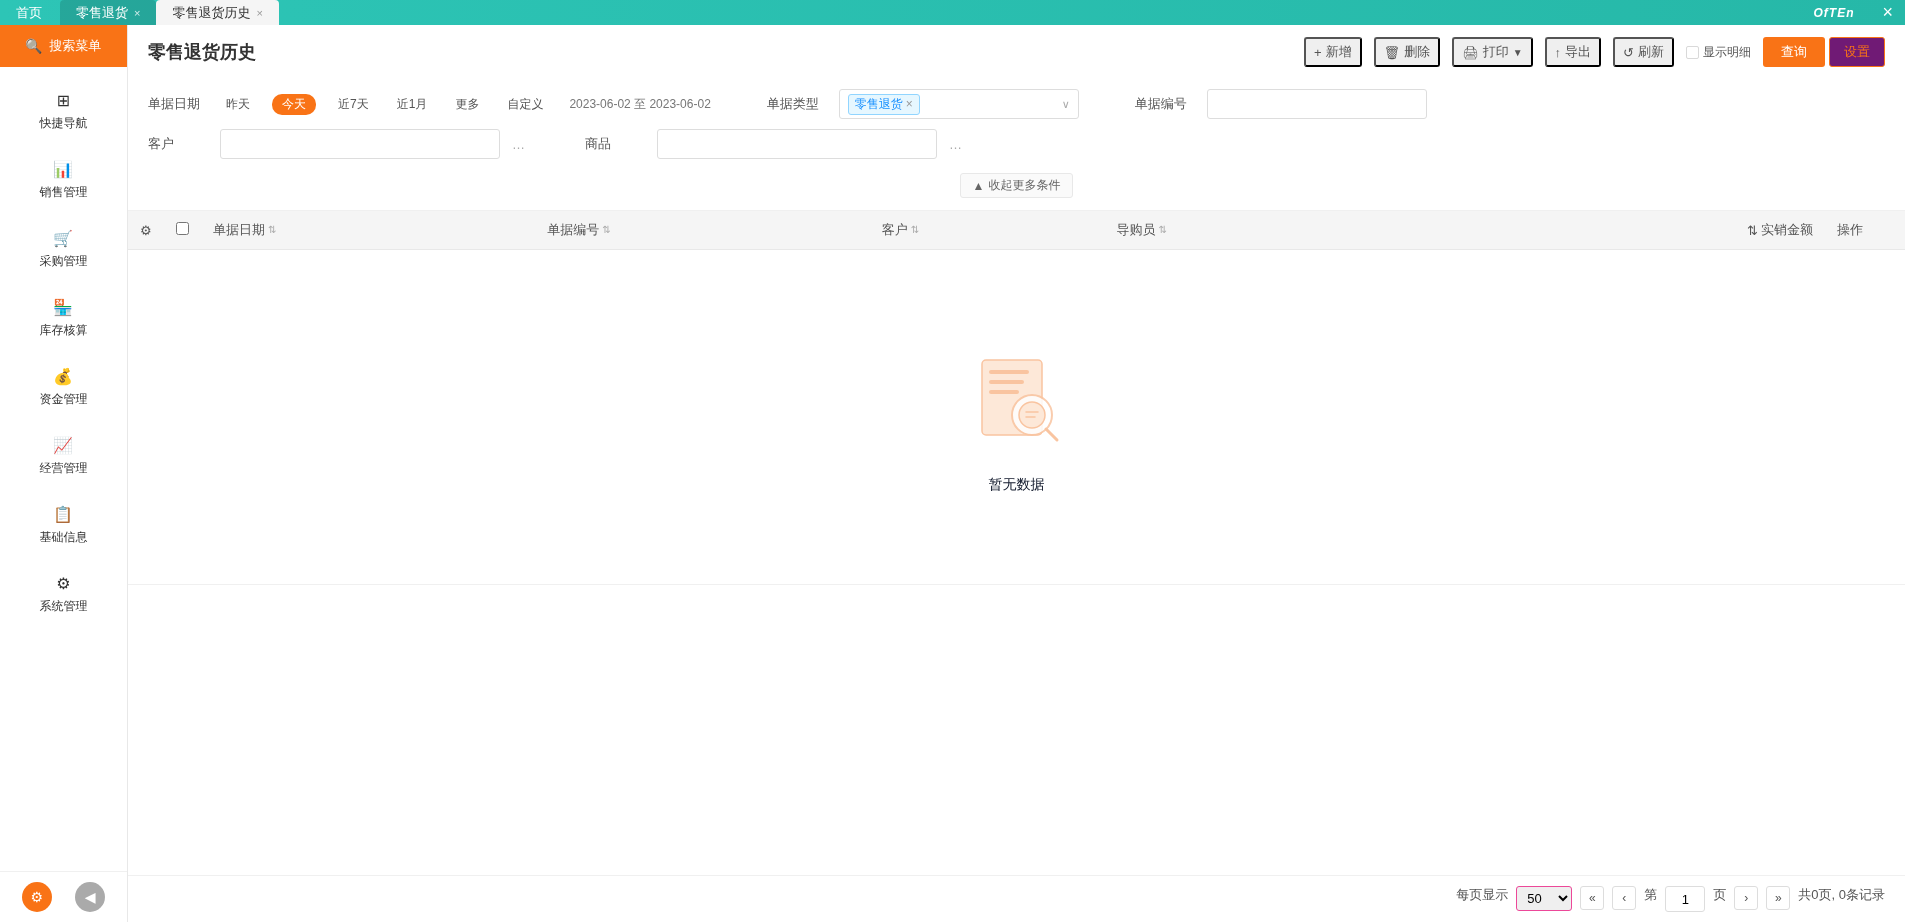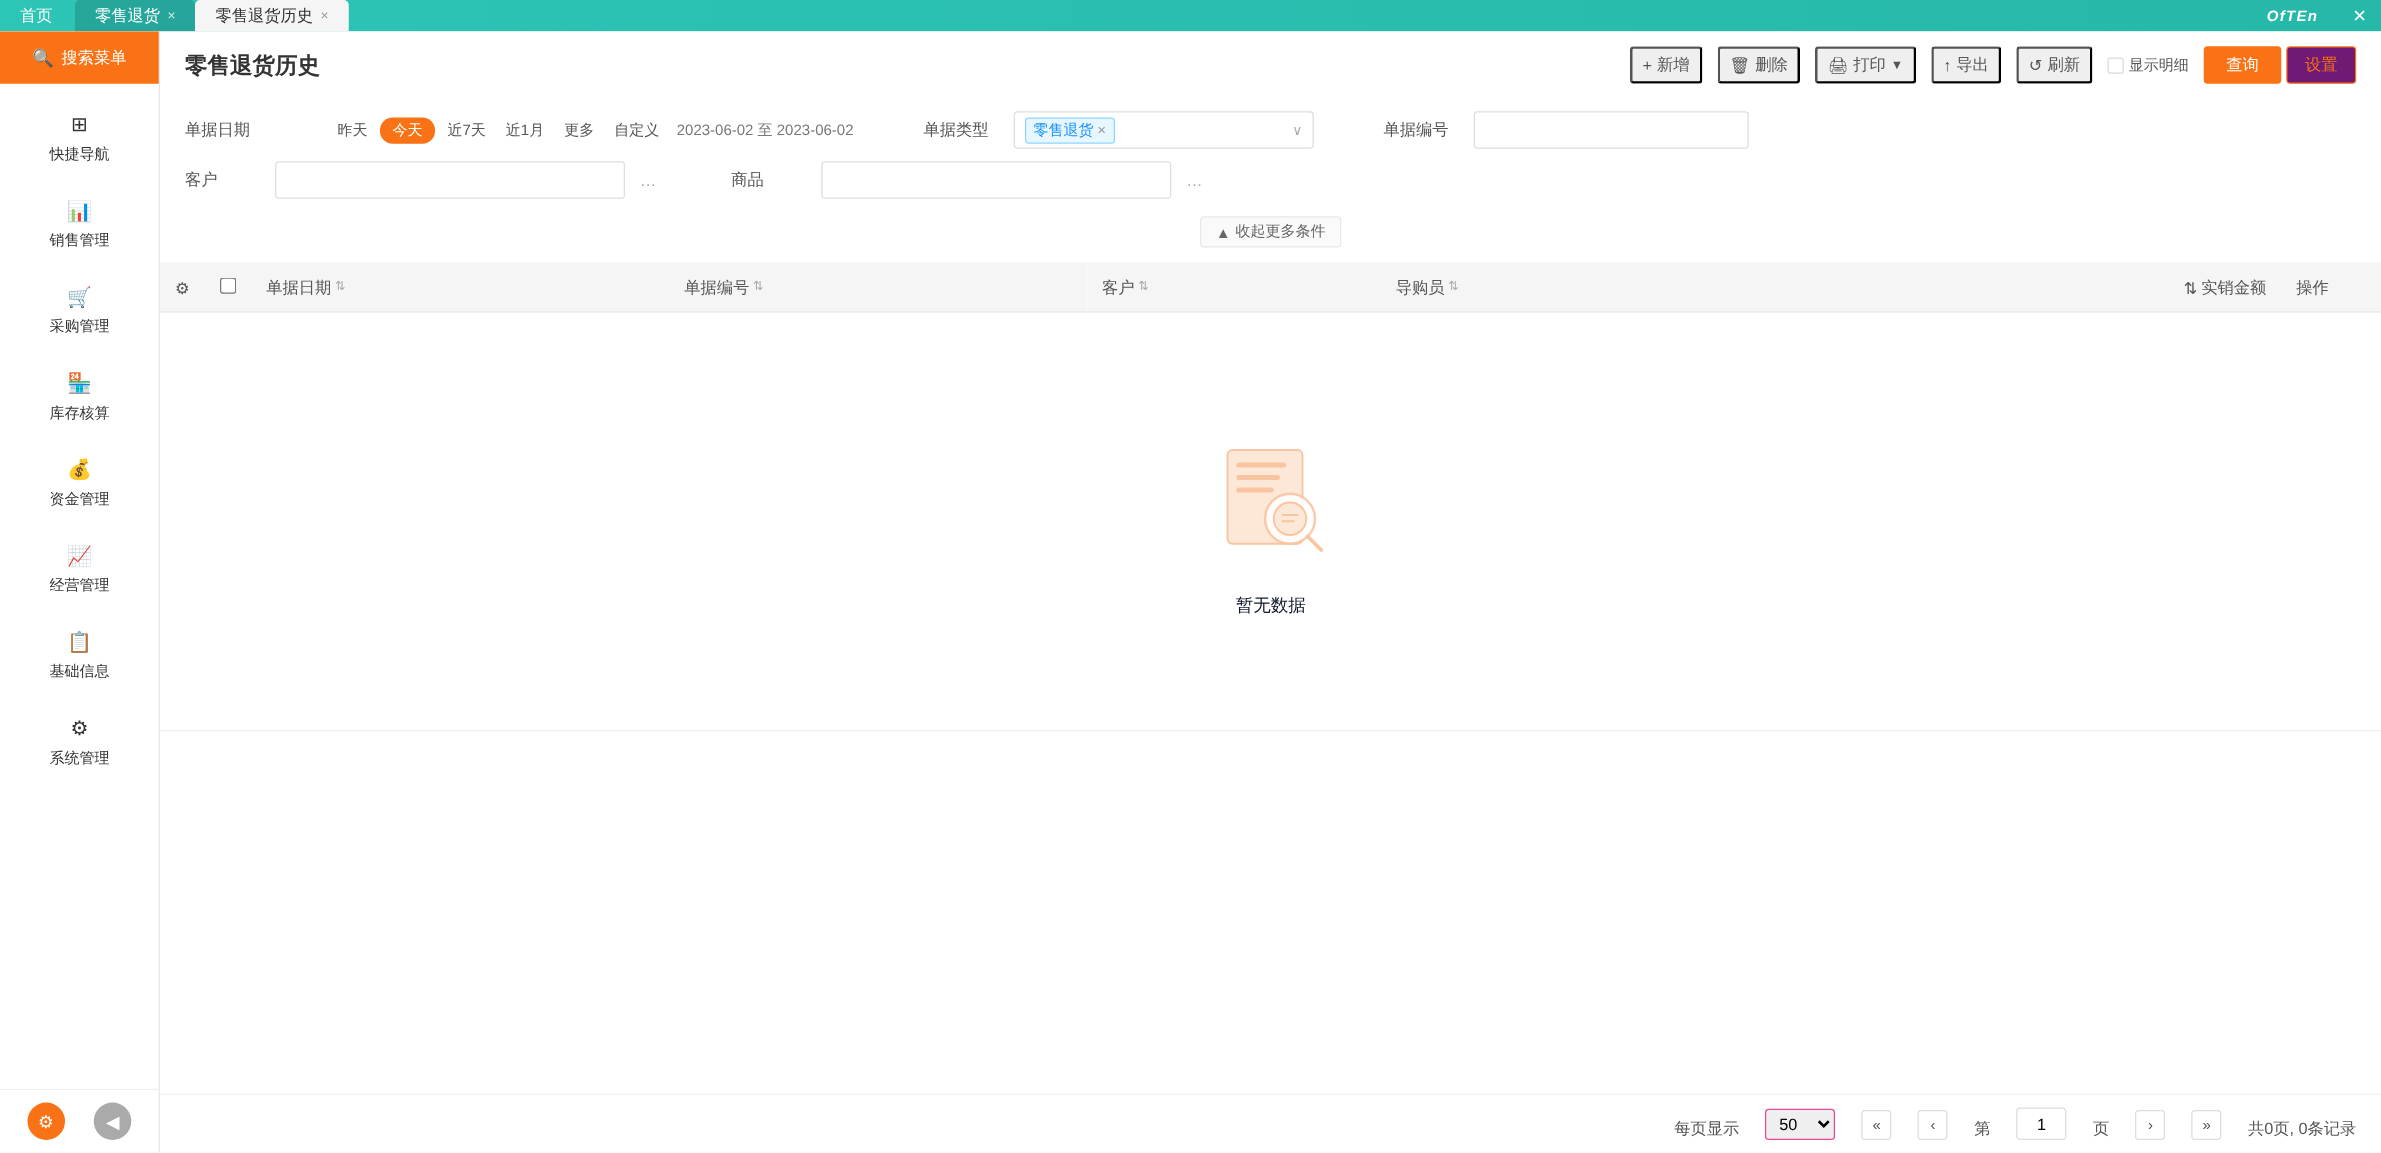--- a/index.html
+++ b/index.html
@@ -213,22 +213,21 @@
     }
     .filter-label {
       font-size: 13px;
       color: #555;
       white-space: nowrap;
       min-width: 56px;
     }
     .filter-date-options {
       display: flex;
       align-items: center;
-      gap: 4px;
-      margin-left: 44px;
+      gap: 16px;
     }
     .date-opt {
       font-size: 12px;
       color: #555;
       cursor: pointer;
       padding: 2px 6px;
       border-radius: 3px;
     }
     .date-opt.active {
       background: #f97316;
@@ -381,22 +380,22 @@
       display: flex;
       align-items: center;
       justify-content: flex-end;
       gap: 10px;
       font-size: 13px;
       color: #555;
       flex-shrink: 0;
     }
     .pagination-wrap {
       display: flex;
-      align-items: flex-end;
-      gap: 21px;
+      align-items: flex-start;
+      gap: 8px;
     }
     .page-size-select {
       border: 1px solid #ec4899;
       border-radius: 3px;
       padding: 3px 6px;
       font-size: 13px;
     }
     .page-nav-btn {
       width: 24px;
       height: 24px;

